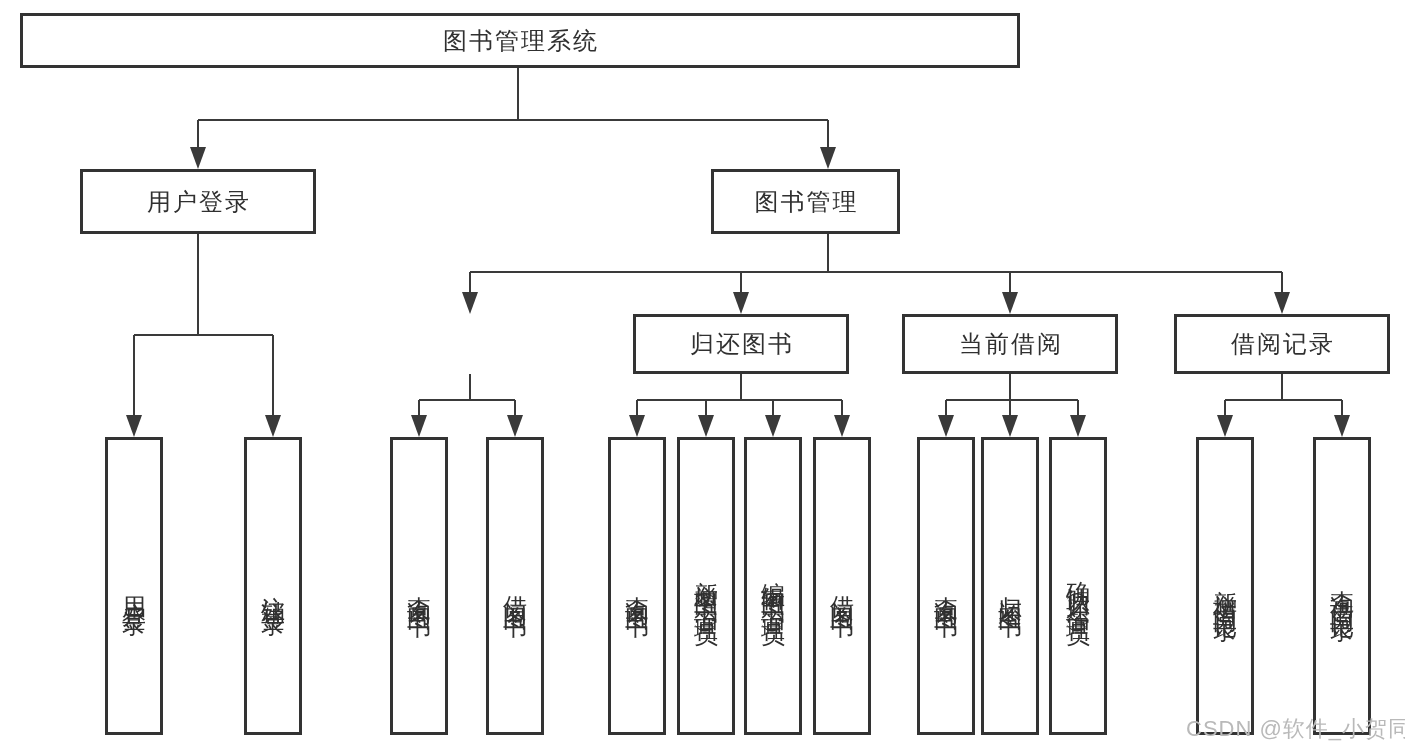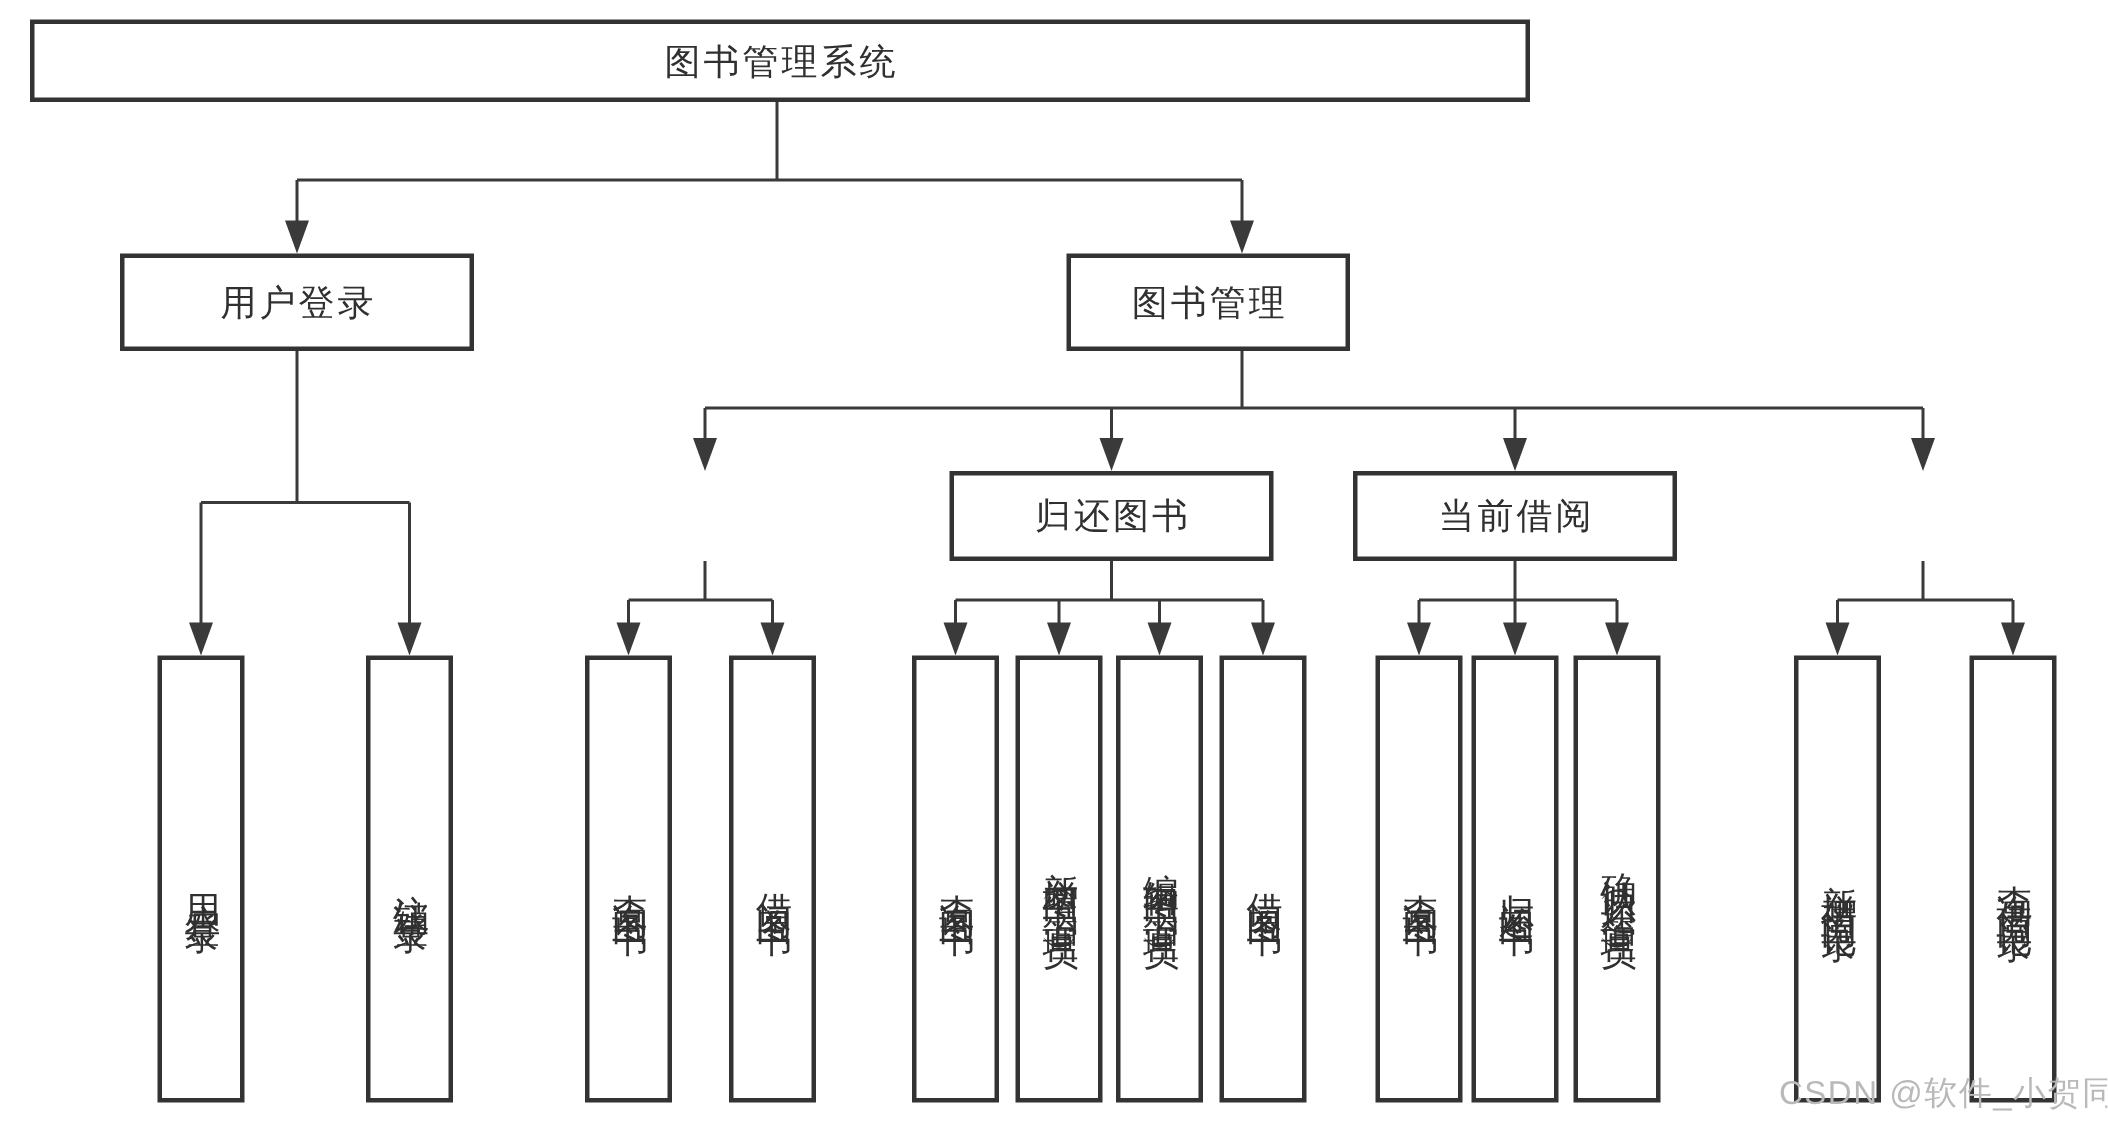--- a/index.html
+++ b/index.html
@@ -111,20 +111,23 @@
   <div class="node h" style="left:711px;top:169px;width:189px;height:65px">
     <span>图书管理</span>
   </div>
 
   <div class="node h" style="left:633px;top:314px;width:216px;height:60px">
     <span>归还图书</span>
   </div>
   <div class="node h" style="left:902px;top:314px;width:216px;height:60px">
     <span>当前借阅</span>
   </div>
+  <div class="node h" style="left:1174px;top:314px;width:216px;height:60px">
+    <span>借阅记录</span>
+  </div>
 
   <div class="node v" style="left:105px;top:437px;width:58px;height:298px">
     <span>用户登录</span>
   </div>
   <div class="node v" style="left:244px;top:437px;width:58px;height:298px">
     <span>注销登录</span>
   </div>
 
   <div class="node v" style="left:390px;top:437px;width:58px;height:298px">
     <span>查询图书</span>

